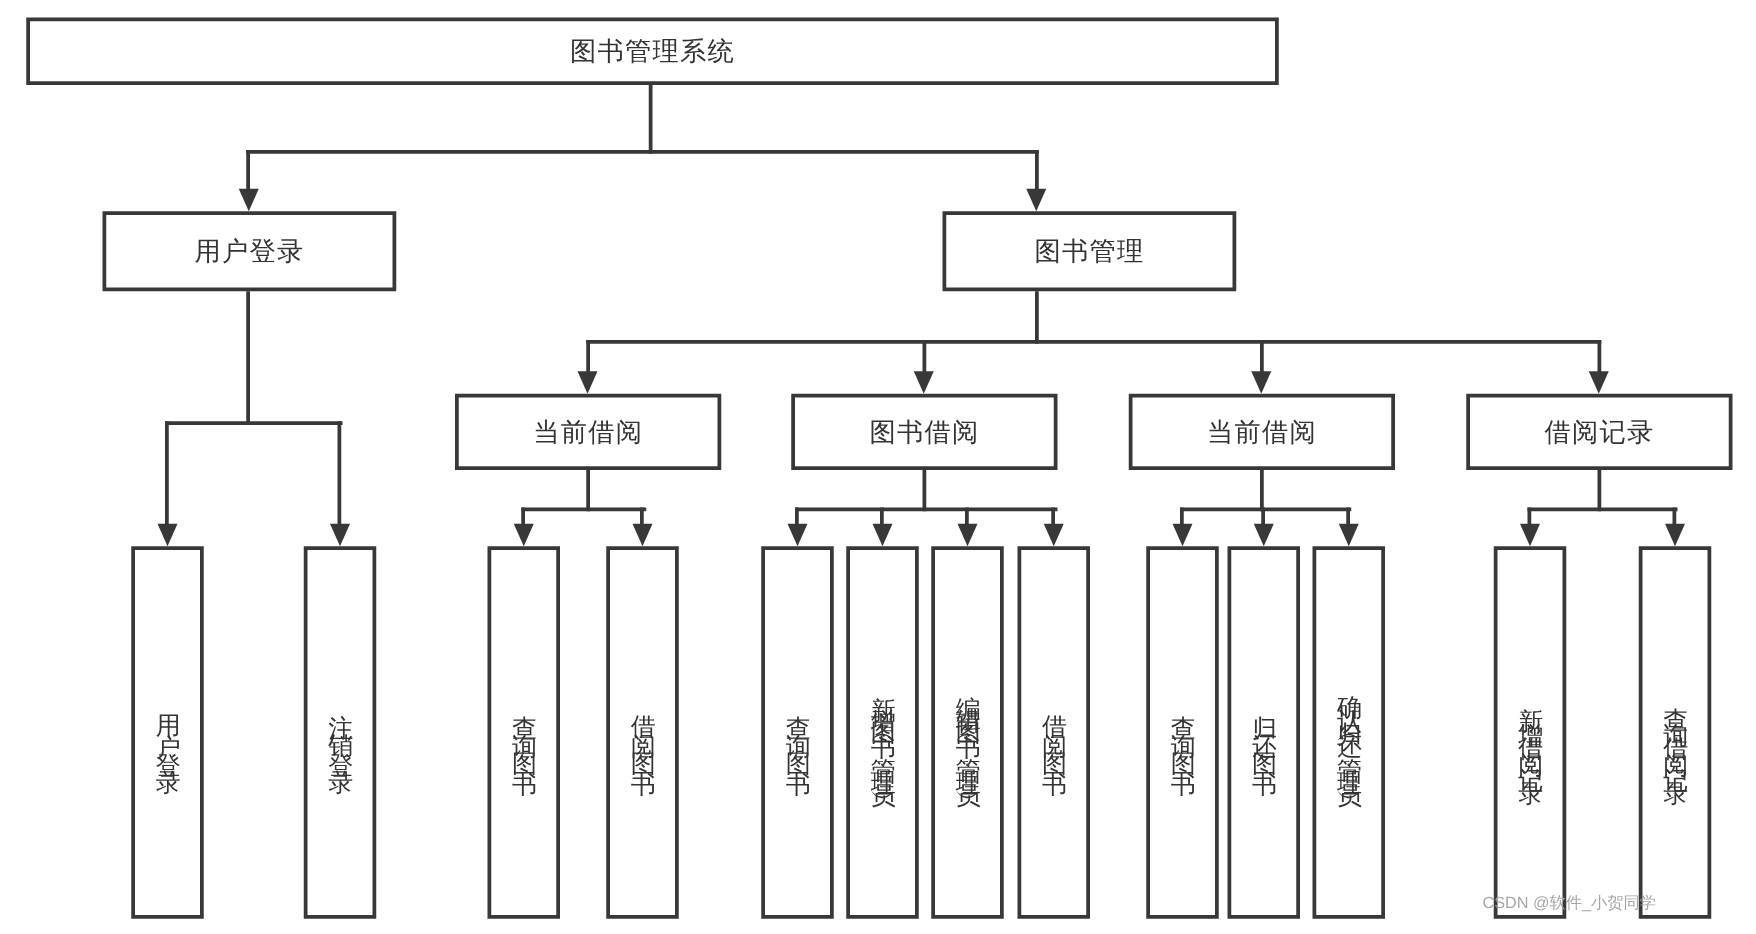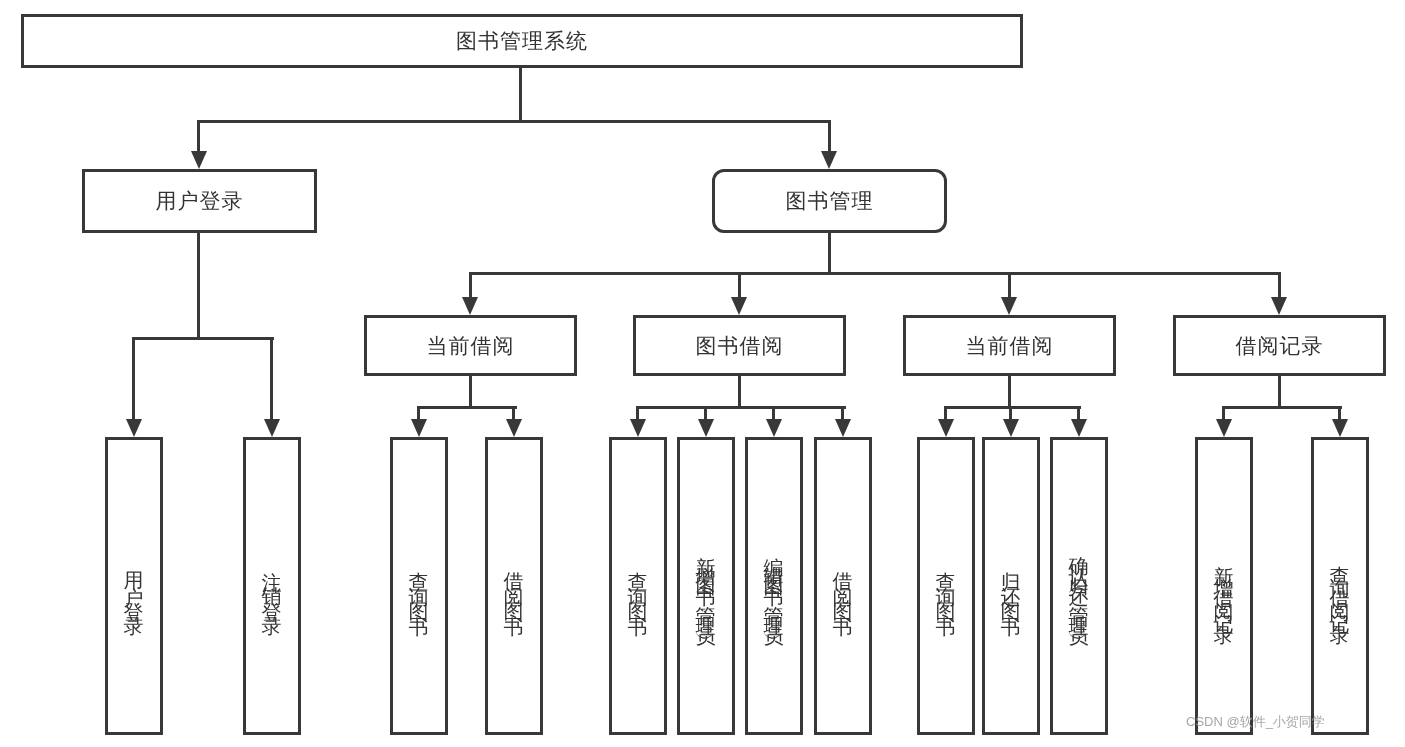--- a/index.html
+++ b/index.html
@@ -67,21 +67,21 @@
 
 <div id="canvas">
 
   <div class="box" style="left:21px; top:14px; width:1002px; height:54px;">
     <span>图书管理系统</span>
   </div>
 
   <div class="box l2" style="left:82px;">
     <span>用户登录</span>
   </div>
-  <div class="box l2" style="left:712px;border-radius:12px;">
+  <div class="box l2" style="left:754px;">
     <span>图书管理</span>
   </div>
 
   <div class="box l3" style="left:364px;">
     <span>当前借阅</span>
   </div>
   <div class="box l3" style="left:903px;">
     <span>当前借阅</span>
   </div>
   <div class="box l3" style="left:633px;">

